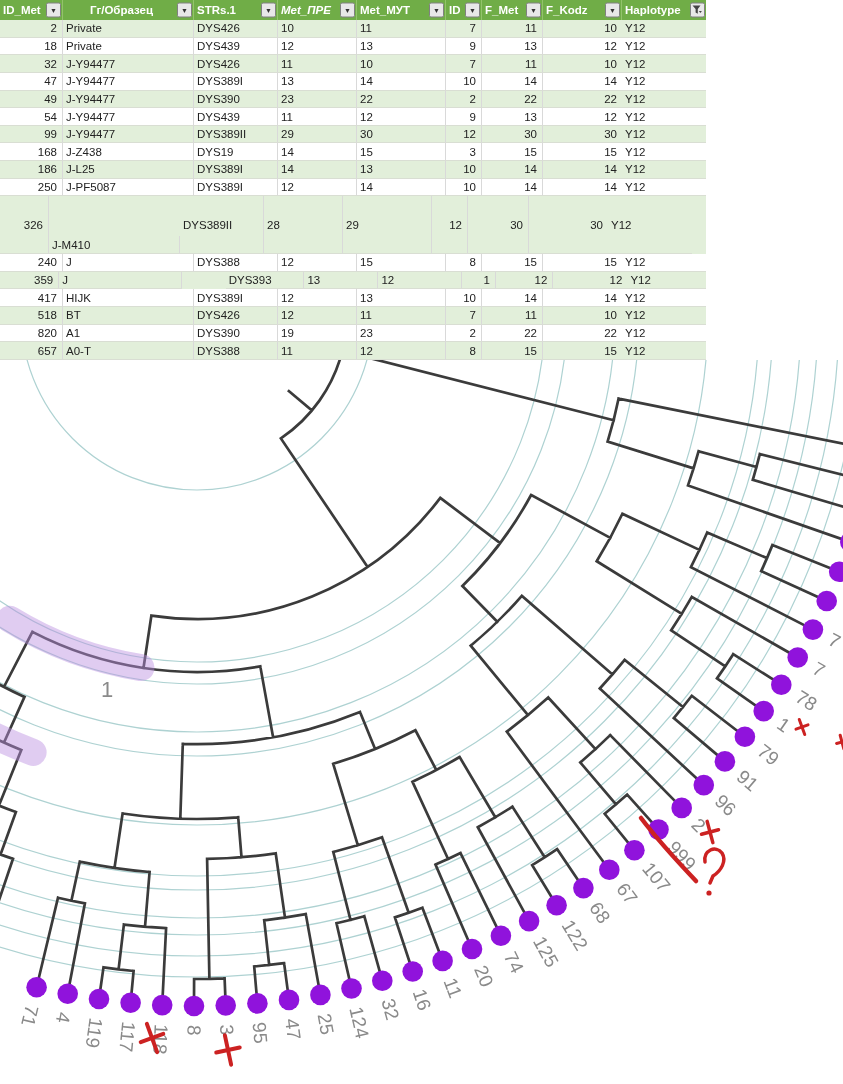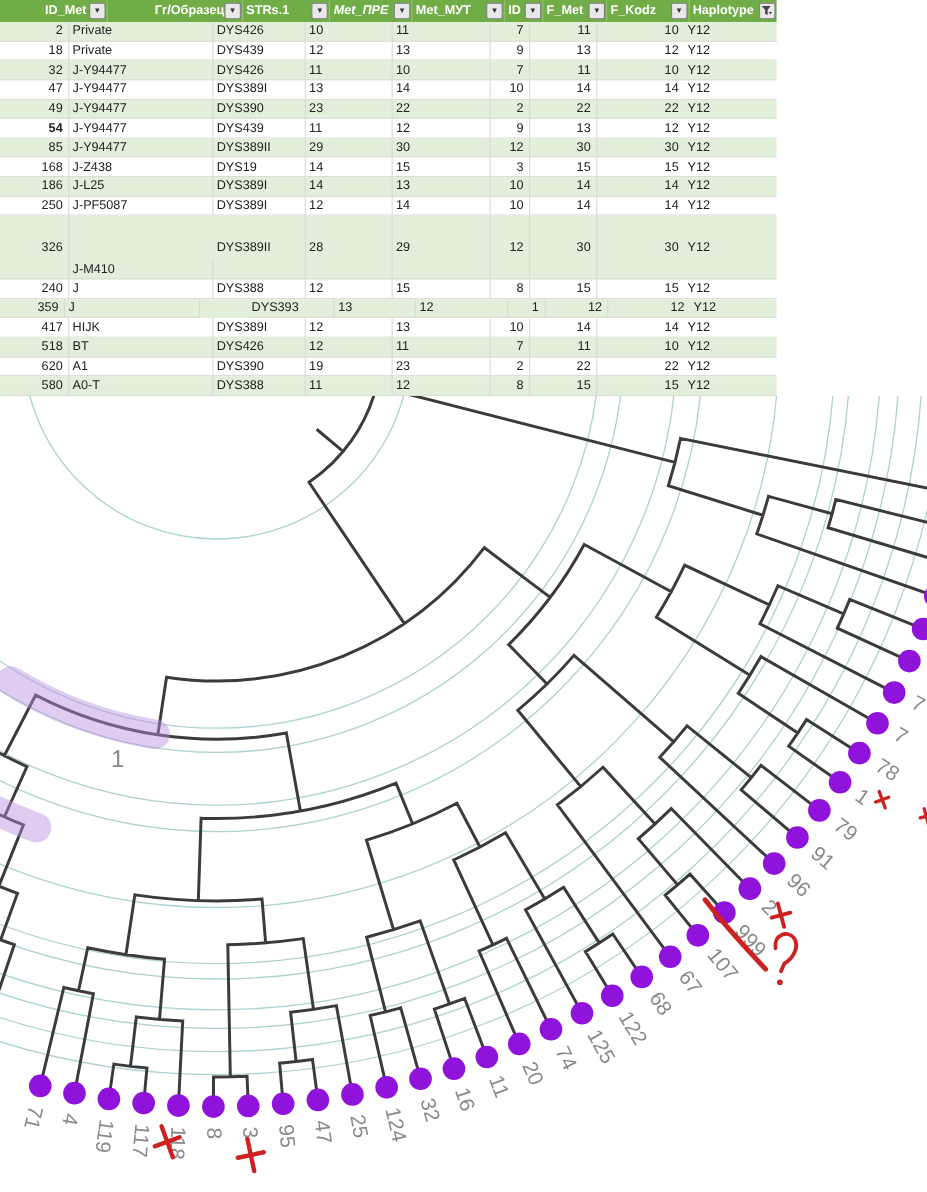--- a/index.html
+++ b/index.html
@@ -6,42 +6,42 @@
   body{width:843px;height:1084px;position:relative;overflow:hidden;
        font-family:"Liberation Sans",sans-serif;}
   .xl-table{position:absolute;top:0;left:0;width:706px;height:360px;
             display:flex;flex-direction:column;background:#fff;z-index:5;}
   .hrow{display:flex;height:20px;background:#70AD47;flex:0 0 20px;}
   .hcell{box-sizing:border-box;position:relative;display:flex;align-items:center;
          border-right:1px solid #93C36B;color:#fff;font-weight:bold;font-size:11.5px;
          padding:0 16px 0 3px;white-space:nowrap;overflow:hidden;}
   .hcell:last-child{border-right:none;}
   .hlabel{width:100%;text-align:left;}
-  .hlabel.center{text-align:right;}
+  .hlabel.center{text-align:center;}
   .fbtn{position:absolute;right:1px;top:50%;transform:translateY(-50%);
         width:13px;height:13px;background:#E8E8E8;border:1px solid #808080;
         border-radius:2px;display:flex;align-items:center;justify-content:center;
         font-size:7px;color:#333;line-height:1;cursor:pointer;}
   .drow{display:flex;flex:1 1 auto;}
   .drow.band{background:#E2EFDA;}
   .dcell{box-sizing:border-box;display:flex;align-items:center;font-size:11.5px;
          color:#222;border-bottom:1px solid #D9DED3;white-space:nowrap;overflow:hidden;
          padding:0 3px;}
   .dcell.vline{border-right:1px solid #D9D9D9;}
   .dcell.right{justify-content:flex-end;padding-right:5px;}
   #dendro{position:absolute;top:360px;left:0;z-index:1;}
   .leaf-label{font-family:"Liberation Sans",sans-serif;font-size:19px;fill:#8a8a8a;}
   .cluster-label{font-family:"Liberation Sans",sans-serif;font-size:22px;fill:#8a8a8a;}
 </style>
 </head>
 <body>
 
 <div class="xl-table">
   <div class="hrow" id="header-row">
-      <div class="hcell" style="width: 63px; margin-left: 38px;">
+      <div class="hcell" style="width: 63px;">
         <span class="hlabel">ID_Met</span>
         <span class="fbtn">
           <span>▼</span>
         </span>
       </div>
       <div class="hcell" style="width: 131px;">
         <span class="hlabel center">Гг/Образец</span>
         <span class="fbtn">
           <span>▼</span>
         </span>
@@ -142,32 +142,32 @@
         <div class="dcell vline" style="width: 131px;">J-Y94477</div>
         <div class="dcell vline" style="width: 84px;">DYS390</div>
         <div class="dcell vline" style="width: 79px;">23</div>
         <div class="dcell vline" style="width: 89px;">22</div>
         <div class="dcell right vline" style="width: 36px;">2</div>
         <div class="dcell right vline" style="width: 61px;">22</div>
         <div class="dcell right" style="width: 79px;">22</div>
         <div class="dcell" style="width: 84px;">Y12</div>
       </div>
       <div class="drow">
-        <div class="dcell right vline" style="width: 63px; font-weight: bold;">54</div>
+        <div class="dcell right vline" style="width: 63px;">54</div>
         <div class="dcell vline" style="width: 131px;">J-Y94477</div>
         <div class="dcell vline" style="width: 84px;">DYS439</div>
         <div class="dcell vline" style="width: 79px;">11</div>
         <div class="dcell vline" style="width: 89px;">12</div>
         <div class="dcell right vline" style="width: 36px;">9</div>
         <div class="dcell right vline" style="width: 61px;">13</div>
         <div class="dcell right" style="width: 79px;">12</div>
         <div class="dcell" style="width: 84px;">Y12</div>
       </div>
       <div class="drow band">
-        <div class="dcell right vline" style="width: 63px;">85</div>
+        <div class="dcell right vline" style="width: 63px;">99</div>
         <div class="dcell vline" style="width: 131px;">J-Y94477</div>
         <div class="dcell vline" style="width: 84px;">DYS389II</div>
         <div class="dcell vline" style="width: 79px;">29</div>
         <div class="dcell vline" style="width: 89px;">30</div>
         <div class="dcell right vline" style="width: 36px;">12</div>
         <div class="dcell right vline" style="width: 61px;">30</div>
         <div class="dcell right" style="width: 79px;">30</div>
         <div class="dcell" style="width: 84px;">Y12</div>
       </div>
       <div class="drow">
@@ -197,21 +197,21 @@
         <div class="dcell vline" style="width: 131px;">J-PF5087</div>
         <div class="dcell vline" style="width: 84px;">DYS389I</div>
         <div class="dcell vline" style="width: 79px;">12</div>
         <div class="dcell vline" style="width: 89px;">14</div>
         <div class="dcell right vline" style="width: 36px;">10</div>
         <div class="dcell right vline" style="width: 61px;">14</div>
         <div class="dcell right" style="width: 79px;">14</div>
         <div class="dcell" style="width: 84px;">Y12</div>
       </div>
       <div class="drow band">
-        <div class="dcell right vline" style="width: 63px;">326</div>
+        <div class="dcell right vline" style="width: 49px;">326</div>
         <div class="dcell vline" style="width: 131px; margin-top: 40px;">J-M410</div>
         <div class="dcell vline" style="width: 84px;">DYS389II</div>
         <div class="dcell vline" style="width: 79px;">28</div>
         <div class="dcell vline" style="width: 89px;">29</div>
         <div class="dcell right vline" style="width: 36px;">12</div>
         <div class="dcell right vline" style="width: 61px;">30</div>
         <div class="dcell right" style="width: 79px;">30</div>
         <div class="dcell" style="width: 84px;">Y12</div>
       </div>
       <div class="drow">
@@ -252,32 +252,32 @@
         <div class="dcell vline" style="width: 131px;">BT</div>
         <div class="dcell vline" style="width: 84px;">DYS426</div>
         <div class="dcell vline" style="width: 79px;">12</div>
         <div class="dcell vline" style="width: 89px;">11</div>
         <div class="dcell right vline" style="width: 36px;">7</div>
         <div class="dcell right vline" style="width: 61px;">11</div>
         <div class="dcell right" style="width: 79px;">10</div>
         <div class="dcell" style="width: 84px;">Y12</div>
       </div>
       <div class="drow">
-        <div class="dcell right vline" style="width: 63px;">620</div>
+        <div class="dcell right vline" style="width: 63px;">820</div>
         <div class="dcell vline" style="width: 131px;">A1</div>
         <div class="dcell vline" style="width: 84px;">DYS390</div>
         <div class="dcell vline" style="width: 79px;">19</div>
         <div class="dcell vline" style="width: 89px;">23</div>
         <div class="dcell right vline" style="width: 36px;">2</div>
         <div class="dcell right vline" style="width: 61px;">22</div>
         <div class="dcell right" style="width: 79px;">22</div>
         <div class="dcell" style="width: 84px;">Y12</div>
       </div>
       <div class="drow band">
-        <div class="dcell right vline" style="width: 63px;">580</div>
+        <div class="dcell right vline" style="width: 63px;">657</div>
         <div class="dcell vline" style="width: 131px;">A0-T</div>
         <div class="dcell vline" style="width: 84px;">DYS388</div>
         <div class="dcell vline" style="width: 79px;">11</div>
         <div class="dcell vline" style="width: 89px;">12</div>
         <div class="dcell right vline" style="width: 36px;">8</div>
         <div class="dcell right vline" style="width: 61px;">15</div>
         <div class="dcell right" style="width: 79px;">15</div>
         <div class="dcell" style="width: 84px;">Y12</div>
       </div>
     </div>

